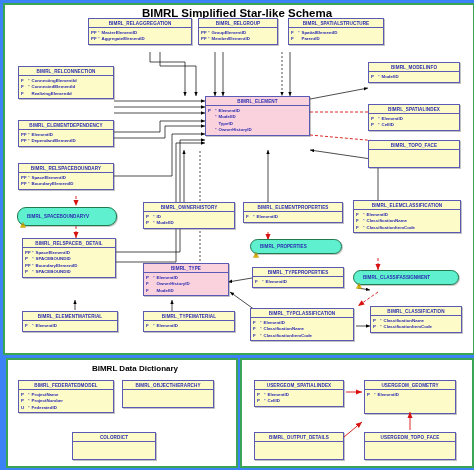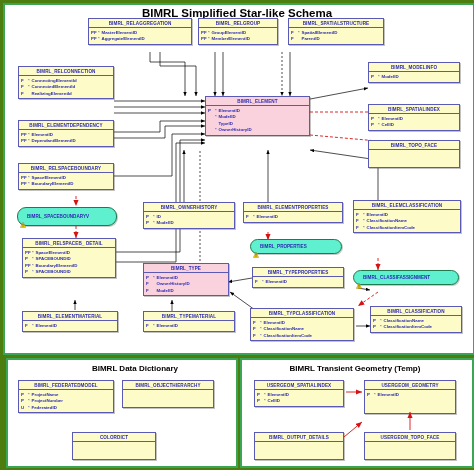--- a/index.html
+++ b/index.html
@@ -1,17 +1,17 @@
 <!DOCTYPE html>
 <html><head>
 <meta charset="utf-8">
 <style>
   html,body{margin:0;padding:0;background:#fff;}
   body{font-family:"Liberation Sans",sans-serif;}
-  #canvas{position:relative;width:474px;height:470px;background:#4d7c0f;overflow:hidden;}
+  #canvas{position:relative;width:474px;height:470px;background:#3b82f6;overflow:hidden;}
 
   .frame{position:absolute;border:2px solid #3aa655;background:#ffffff;}
   .frame-title{position:absolute;left:0;right:0;text-align:center;font-weight:bold;color:#000;}
 
   .ent{position:absolute;border:1px solid #5a5ab4;background:#fdfbc8;box-sizing:border-box;
        box-shadow:1px 1px 0 rgba(80,80,80,.35);}
   .ent .hd{font-size:4.6px;font-weight:bold;color:#2b2bb0;text-align:center;
        padding:1.5px 1px;border-bottom:1px solid #5a5ab4;line-height:1.15;letter-spacing:.1px;}
   .ent .bd{padding:1.5px 1px 1.5px 2px;}
   .row{display:flex;align-items:flex-start;font-size:4.4px;color:#2b2bb0;line-height:1.45;white-space:nowrap;}
@@ -496,21 +496,20 @@
     <div class="hd">BIMRL_OBJECTHIERARCHY</div>
     <div class="bd"></div>
   </div>
 
   <div class="ent empty" style="left:72px;top:432px;width:84px;">
     <div class="hd">COLORDICT</div>
     <div class="bd"></div>
   </div>
 
   <div class="frame" style="left:240px;top:358px;width:230px;height:106px;"></div>
-  <div class="frame-title t-sub" style="left:240px;top:364px;width:230px;">BIMRL Transient Geometry (Temp)</div>
 
   <div class="ent" style="left:254px;top:380px;width:90px;">
     <div class="hd">USERGEOM_SPATIALINDEX</div>
     <div class="bd">
       <div class="row">
           <span class="k">P</span>
           <span class="st">*</span>
           <span class="nm">ElementID</span>
         </div>
       <div class="row">

